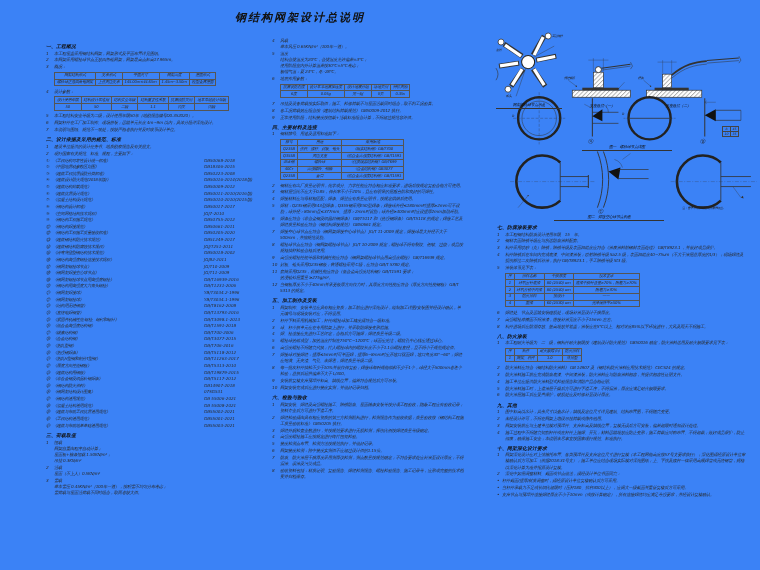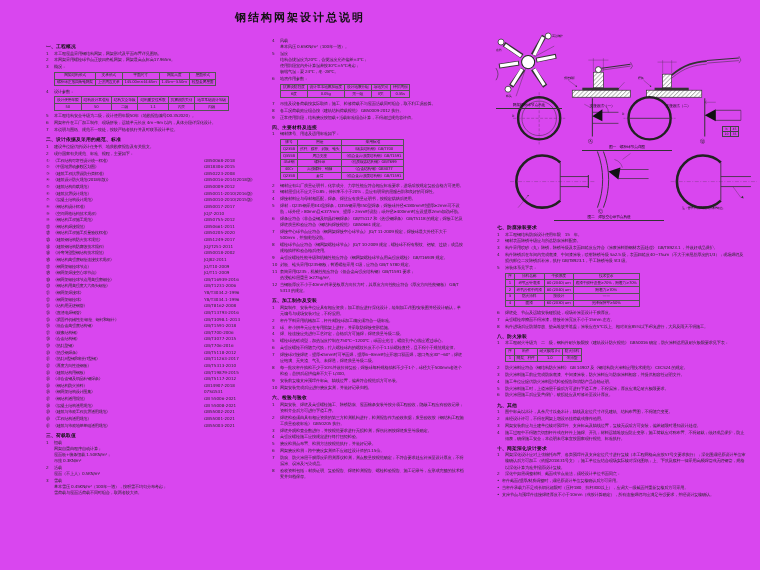--- a/index.html
+++ b/index.html
@@ -1,18 +1,18 @@
 <!DOCTYPE html>
 <html><head>
 <meta charset="utf-8">
 <style>
   html,body{margin:0;padding:0;}
   body{width:760px;height:570px;background:#fdfdfd;position:relative;overflow:hidden;
        font-family:"DejaVu Sans",sans-serif;color:#2a2a2a;}
-  #sheet{position:absolute;inset:0;background:#d946ef;}
+  #sheet{position:absolute;inset:0;background:#3b82f6;font-style:italic;}
   #title{position:absolute;left:0;right:160px;top:10px;text-align:center;
          font-size:11px;font-weight:bold;letter-spacing:2px;color:#111;}
   .col{position:absolute;overflow:hidden;}
   #col1{left:46px;top:40px;width:222px;height:524px;}
   #col2{left:272px;top:38px;width:192px;height:528px;}
   #col3{left:497px;top:221px;width:250px;height:344px;}
   .h{font-size:4.8px;font-weight:bold;margin:3px 0 1.5px 0;letter-spacing:0.2px;color:#111;}
   .item{display:flex;font-size:4.2px;line-height:1.45;margin-bottom:0.8px;}
   .item .no{flex:none;width:8px;}
   .item .tx{white-space:pre-line;letter-spacing:-0.2px;}

